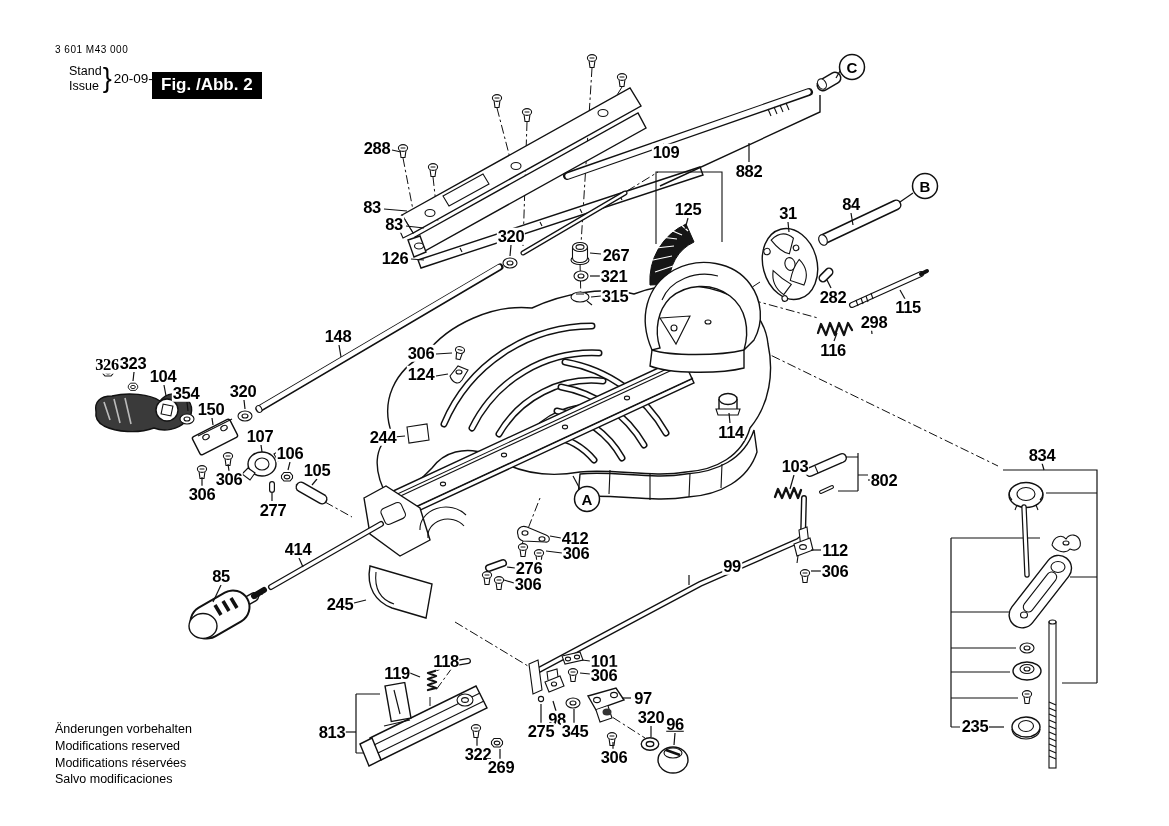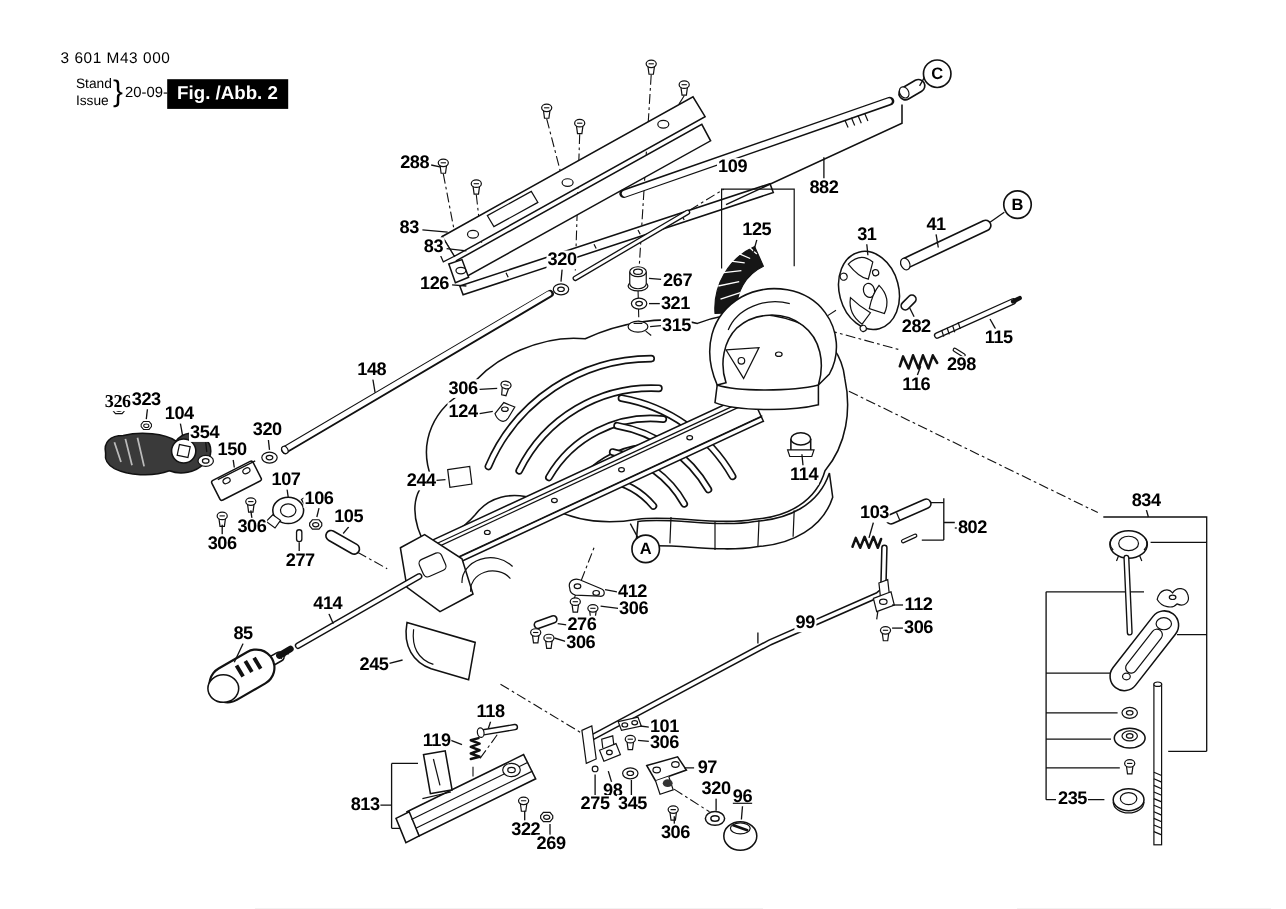--- a/index.html
+++ b/index.html
@@ -15,21 +15,21 @@
   .wo {fill:none;stroke:#fff;stroke-linecap:round;}
   .dd {fill:none;stroke:#111;stroke-width:1;stroke-dasharray:9 3 2.5 3;}
   .blk{fill:#161616;stroke:#111;stroke-width:1;}
   .coil{fill:none;stroke:#111;stroke-width:2.3;stroke-linecap:round;stroke-linejoin:round;}
   .ldr{stroke:#111;stroke-width:1.2;fill:none;}
   
   .part-label{position:absolute;transform:translate(-50%,-50%);
       font-weight:bold;font-size:16.5px;letter-spacing:-0.4px;color:#000;
       background:#fff;padding:0 1px;line-height:1;white-space:nowrap;}
   #title-block{position:absolute;left:55px;top:44px;color:#000;}
-  #part-number{font-size:14px;letter-spacing:0.5px;}
+  #part-number{font-size:10px;letter-spacing:0.5px;}
   #issue-row{display:flex;align-items:center;margin-top:8px;}
   #stand-issue{font-size:12.5px;line-height:1.15;margin-left:14px;}
   #brace{font-size:27px;font-weight:300;margin:0 2px 0 1px;}
   #issue-date{font-size:13.5px;}
   #fig-box{position:absolute;left:152px;top:72px;background:#000;color:#fff;
       font-weight:bold;font-size:17px;padding:3px 9px 4px 9px;}
   #footer-notes{position:absolute;left:55px;top:721px;font-size:12.5px;line-height:1.34;color:#000;}
   .marker-text{font:bold 15px "Liberation Sans",sans-serif;}
 </style>
 </head>
@@ -585,56 +585,62 @@
       <div class="part-label" style="left: 273px; top: 510px;">277</div>
       <div class="part-label" style="left: 383px; top: 437px;">244</div>
       <div class="part-label" style="left: 731px; top: 432px;">114</div>
       <div class="part-label" style="left: 575px; top: 538px;">412</div>
       <div class="part-label" style="left: 576px; top: 553px;">306</div>
       <div class="part-label" style="left: 529px; top: 568px;">276</div>
       <div class="part-label" style="left: 528px; top: 584px;">306</div>
       <div class="part-label" style="left: 298px; top: 549px;">414</div>
       <div class="part-label" style="left: 221px; top: 576px;">85</div>
       <div class="part-label" style="left: 340px; top: 604px;">245</div>
-      <div class="part-label" style="left: 446px; top: 647px;">118</div>
+      <div class="part-label" style="left: 446px; top: 661px;">118</div>
       <div class="part-label" style="left: 397px; top: 673px;">119</div>
       <div class="part-label" style="left: 332px; top: 732px;">813</div>
       <div class="part-label" style="left: 478px; top: 754px;">322</div>
       <div class="part-label" style="left: 501px; top: 767px;">269</div>
       <div class="part-label" style="left: 604px; top: 661px;">101</div>
       <div class="part-label" style="left: 604px; top: 675px;">306</div>
       <div class="part-label" style="left: 643px; top: 698px;">97</div>
       <div class="part-label" style="left: 557px; top: 719px;">98</div>
       <div class="part-label" style="left: 541px; top: 731px;">275</div>
       <div class="part-label" style="left: 575px; top: 731px;">345</div>
       <div class="part-label" style="left: 651px; top: 717px;">320</div>
       <div class="part-label" style="left: 675px; top: 724px; text-decoration: underline;">96</div>
       <div class="part-label" style="left: 614px; top: 757px;">306</div>
       <div class="part-label" style="left: 688px; top: 566px; margin-left: 44px;">99</div>
       <div class="part-label" style="left: 835px; top: 550px;">112</div>
       <div class="part-label" style="left: 835px; top: 571px;">306</div>
       <div class="part-label" style="left: 795px; top: 466px;">103</div>
       <div class="part-label" style="left: 884px; top: 480px;">802</div>
       <div class="part-label" style="left: 788px; top: 213px;">31</div>
-      <div class="part-label" style="left: 851px; top: 204px;">41</div>
+      <div class="part-label" style="left: 851px; top: 204px;">84</div>
       <div class="part-label" style="left: 833px; top: 297px;">282</div>
       <div class="part-label" style="left: 908px; top: 307px;">115</div>
       <div class="part-label" style="left: 833px; top: 350px;">116</div>
-      <div class="part-label" style="left: 874px; top: 332px;">298</div>
+      <div class="part-label" style="left: 874px; top: 322px;">298</div>
       <div class="part-label" style="left: 1042px; top: 455px;">834</div>
       <div class="part-label" style="left: 975px; top: 726px;">235</div>
     </div>
 
   <div id="title-block">
     <div id="part-number">3 601 M43 000</div>
     <div id="issue-row">
       <div id="stand-issue">
         <div>Stand</div>
         <div>Issue</div>
       </div>
       <div id="brace">}</div>
       <div id="issue-date">20-09-03</div>
     </div>
   </div>
   <div id="fig-box">Fig. /Abb. 2</div>
 
+  <div id="footer-notes">
+    <div>Änderungen vorbehalten</div>
+    <div>Modifications reserved</div>
+    <div>Modifications réservées</div>
+    <div>Salvo modificaciones</div>
+  </div>
 
 </div>
 
 </body></html>

